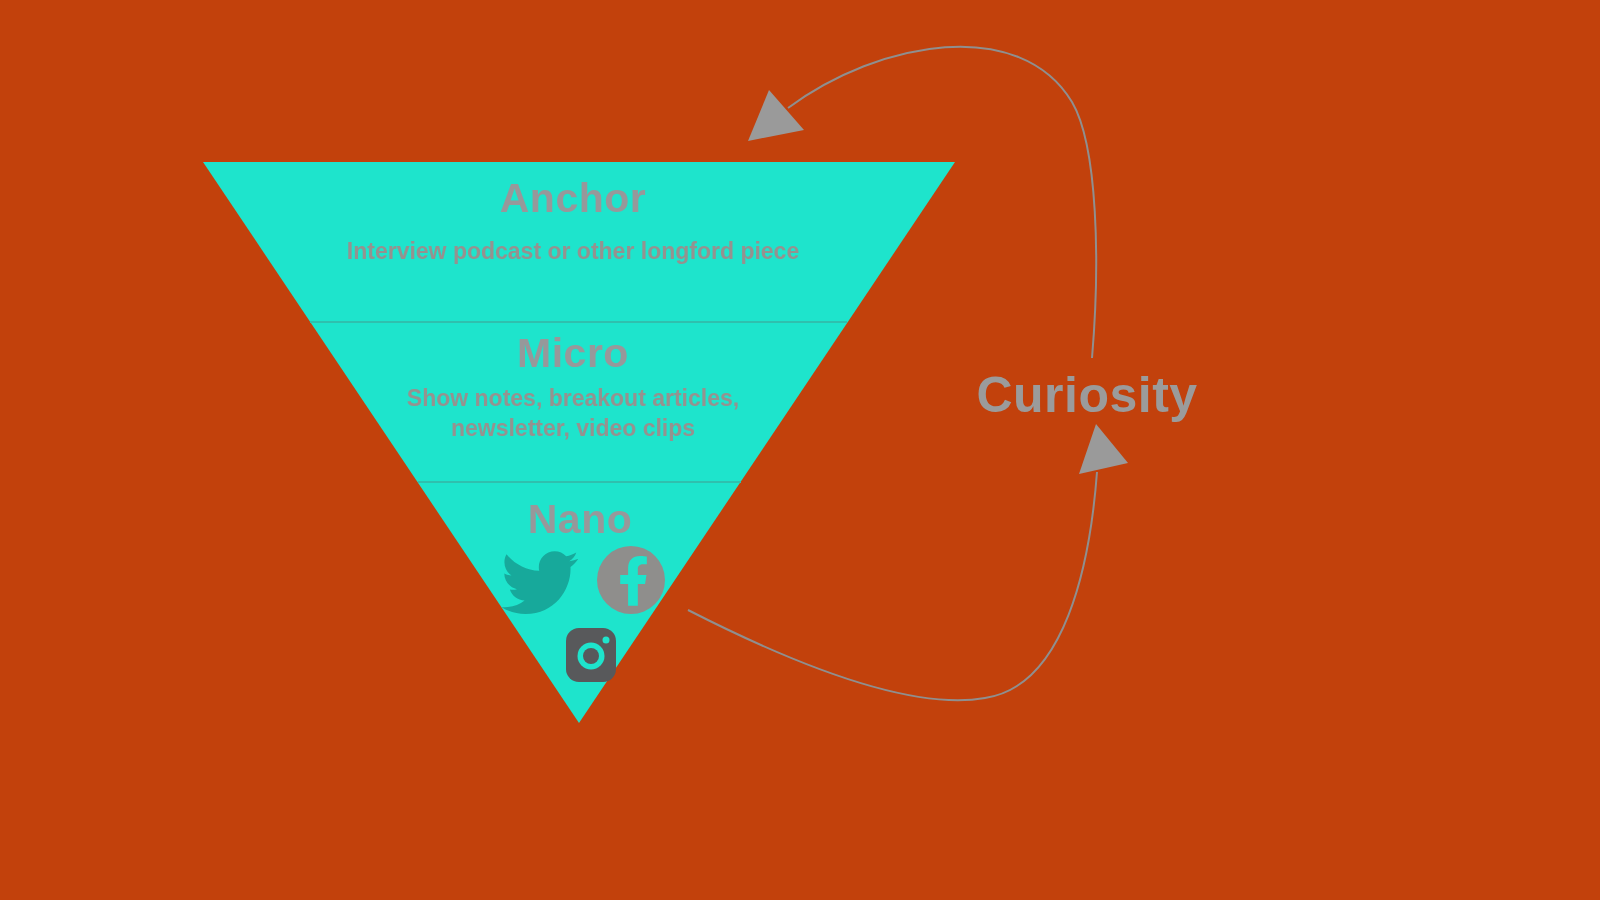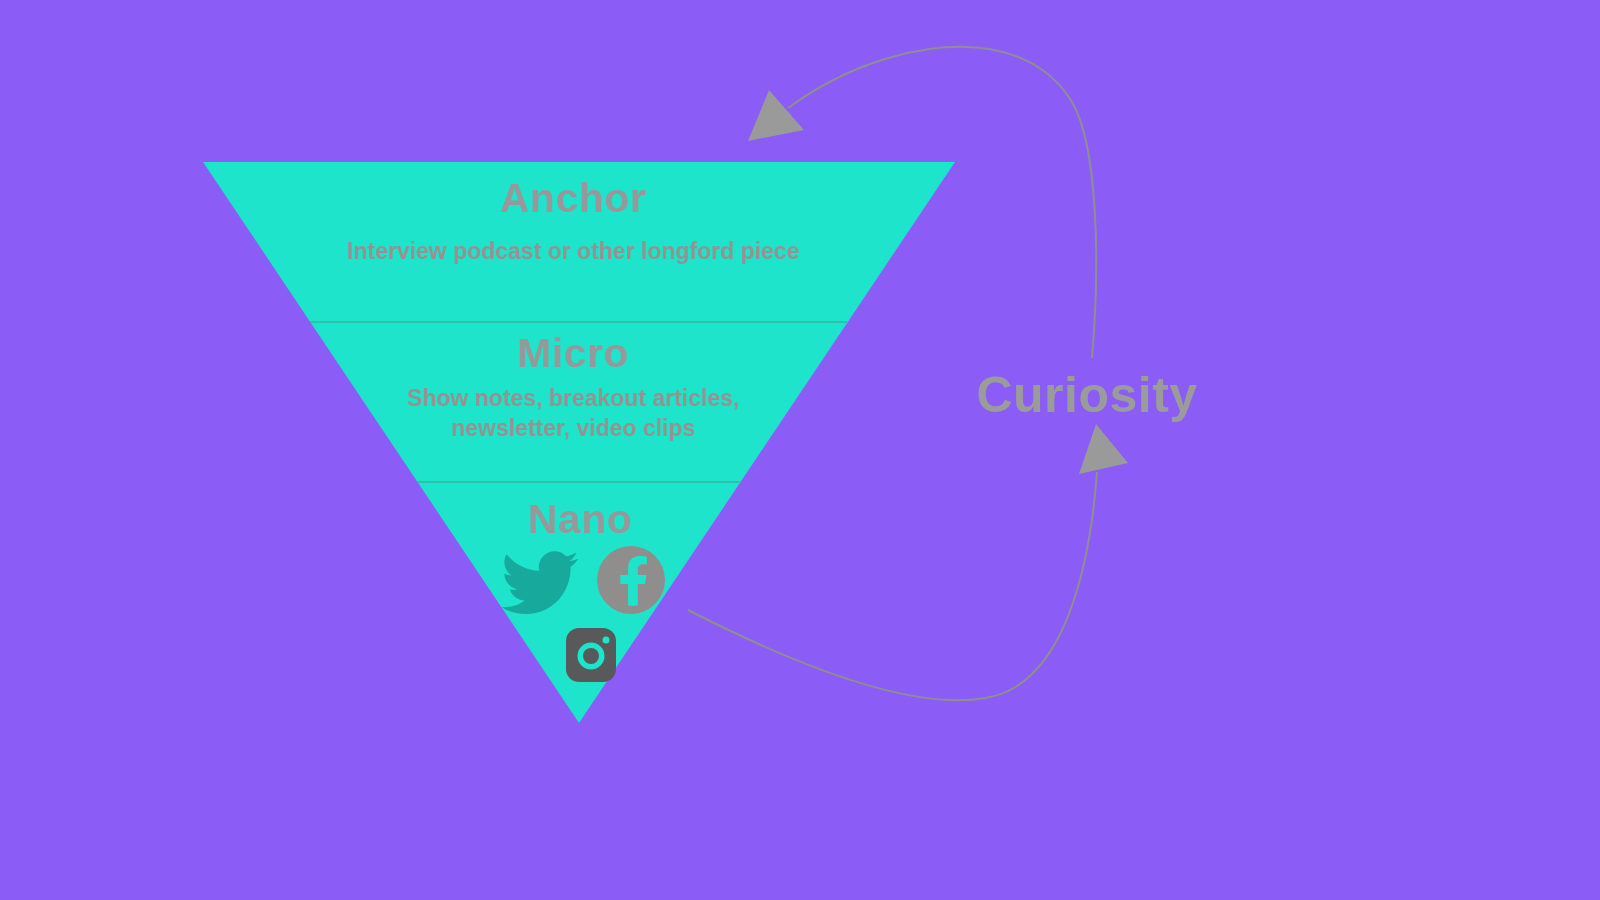--- a/index.html
+++ b/index.html
@@ -8,21 +8,21 @@
     background: #ffffff;
     width: 1600px;
     height: 900px;
     overflow: hidden;
     font-family: "Liberation Sans", sans-serif;
   }
   .canvas {
     position: relative;
     width: 1600px;
     height: 900px;
-    background: #8b5cf6;
+    background: #c2410c;
   }
   svg { display: block; }
   .heading {
     font-family: "Liberation Sans", sans-serif;
     font-weight: bold;
     font-size: 41px;
     letter-spacing: 0.5px;
   }
   .subtitle {
     font-family: "Liberation Sans", sans-serif;

